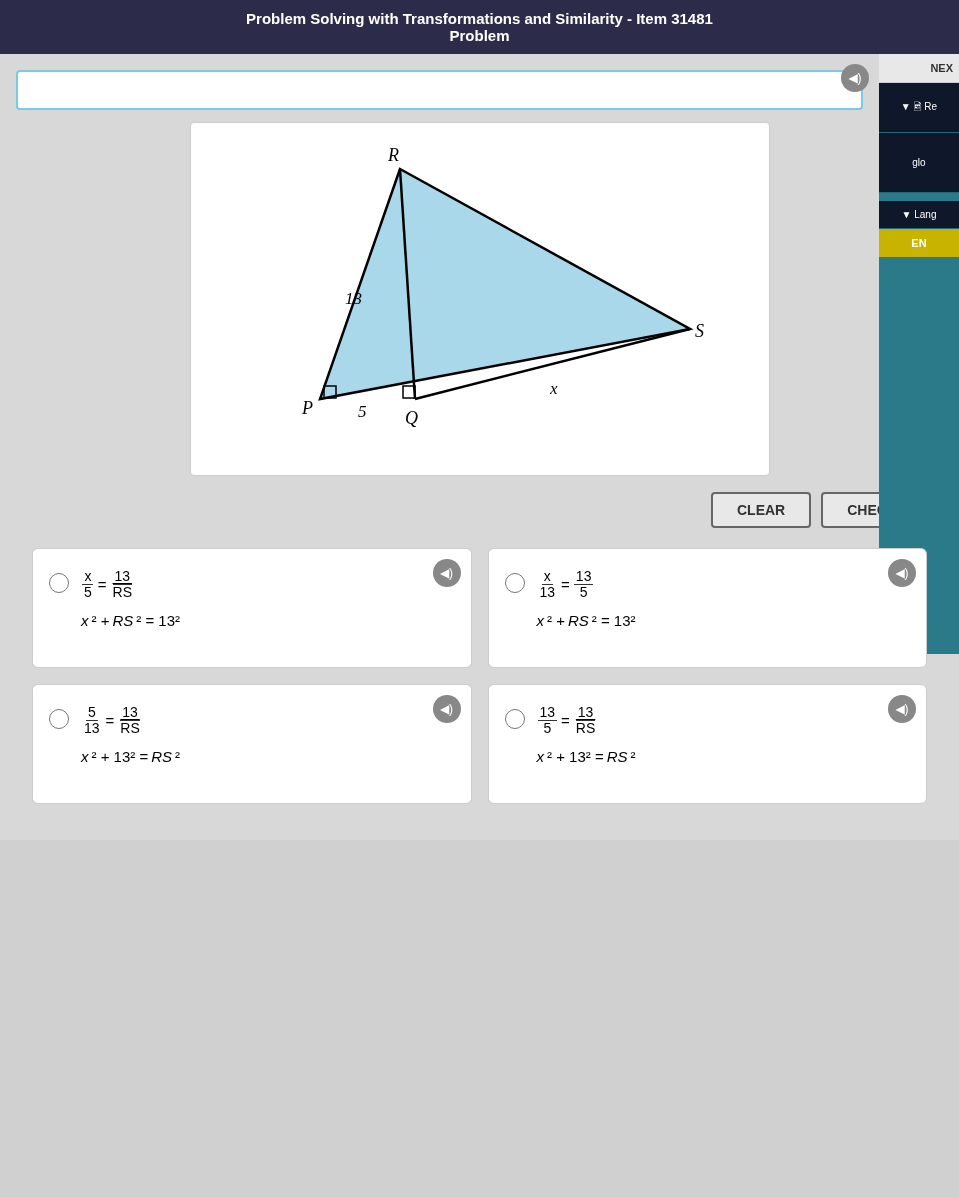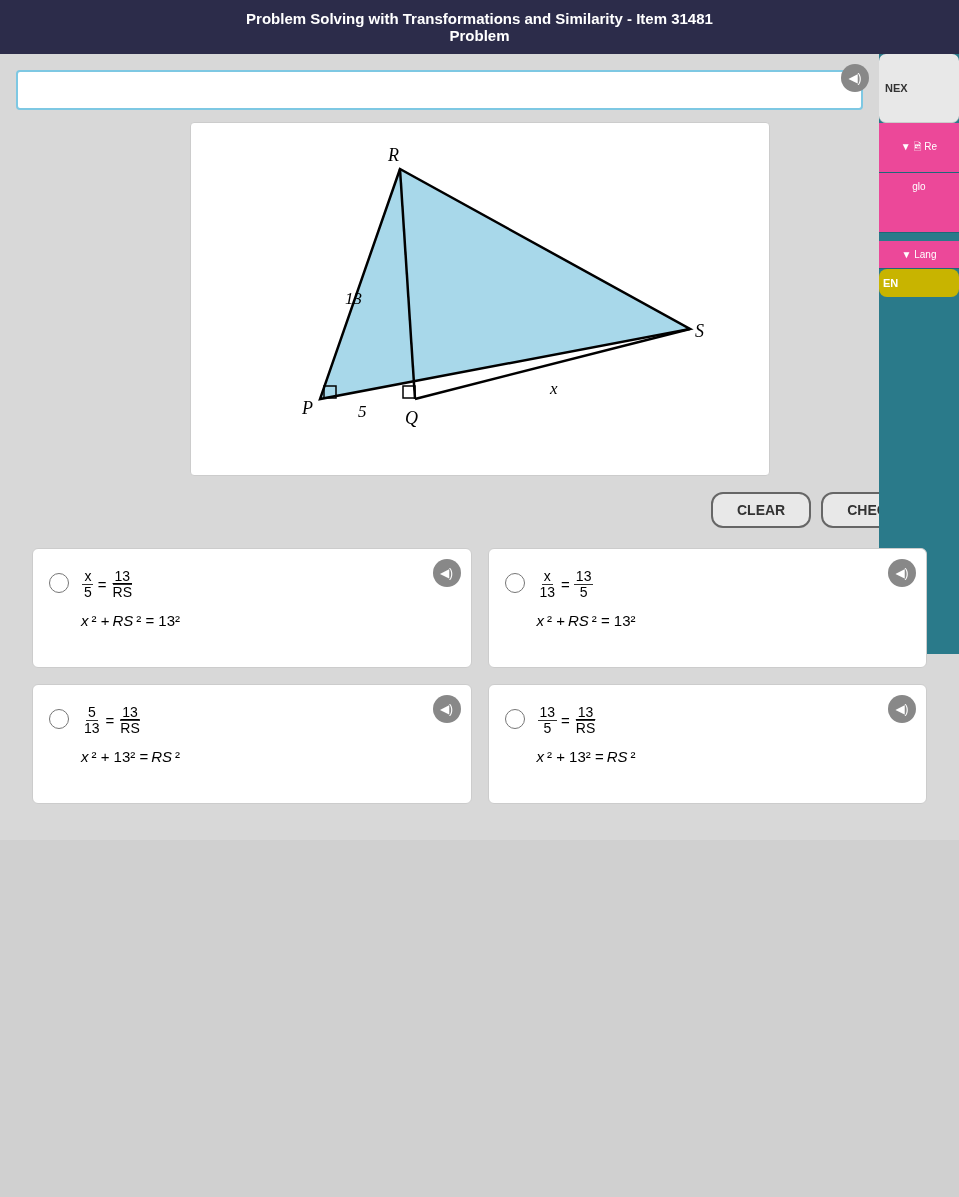--- a/index.html
+++ b/index.html
@@ -64,21 +64,21 @@
       gap: 10px;
       margin-bottom: 20px;
       padding-right: 20px;
     }
 
     .btn-clear, .btn-check {
       padding: 8px 24px;
       font-size: 14px;
       font-weight: bold;
       border: 2px solid #666;
-      border-radius: 12px;
+      border-radius: 4px;
       cursor: pointer;
       background: #e8e8e8;
       color: #333;
     }
 
     
     .answers-grid {
       display: grid;
       grid-template-columns: 1fr 1fr;
       gap: 16px;
@@ -138,46 +138,44 @@
       width: 80px;
       background: #2a7a8a;
       min-height: 600px;
     }
 
     .next-btn {
       background: #e8e8e8;
       color: #333;
       font-size: 11px;
       font-weight: bold;
-      padding: 28px 6px;
-      text-align: left;
+      padding: 8px 6px;
+      text-align: right;
       cursor: pointer;
       border-bottom: 1px solid #ccc;
-      border-radius: 7px;
     }
 
     .resource-btn {
-      background: #ec4899;
+      background: #0f172a;
       color: white;
       font-size: 10px;
       padding: 8px 4px;
       text-align: center;
       cursor: pointer;
       border-bottom: 1px solid #1e6878;
     }
 
     .lang-btn {
       background: #c8b400;
       color: white;
       font-size: 11px;
       font-weight: bold;
       padding: 8px 4px;
-      text-align: left;
-      cursor: pointer;
-      border-radius: 8px;
+      text-align: center;
+      cursor: pointer;
     }
 
     
     .frac {
       display: inline-flex;
       flex-direction: column;
       align-items: center;
       vertical-align: middle;
       font-size: 14px;
       margin: 0 1px;
@@ -216,21 +214,21 @@
 <div class="header-bar">
   <span>Problem Solving with Transformations and Similarity - Item 31481</span>
   <span>Problem</span>
 </div>
 
 <div class="main-content">
 
   <div class="right-sidebar">
     <div class="next-btn">NEX</div>
     <div class="resource-btn" style="padding-top:16px; padding-bottom:16px;">▼ 🖻 Re</div>
-    <div class="resource-btn" style="height:60px; display:flex; justify-content:center;">
+    <div class="resource-btn" style="height:60px; display:flex; align-items:center; justify-content:center;">
       <span>glo</span>
     </div>
     <div style="margin-top: 8px;">
       <div class="resource-btn">▼ Lang</div>
       <div class="lang-btn">EN</div>
     </div>
   </div>
 
   <div class="question-card">
     

